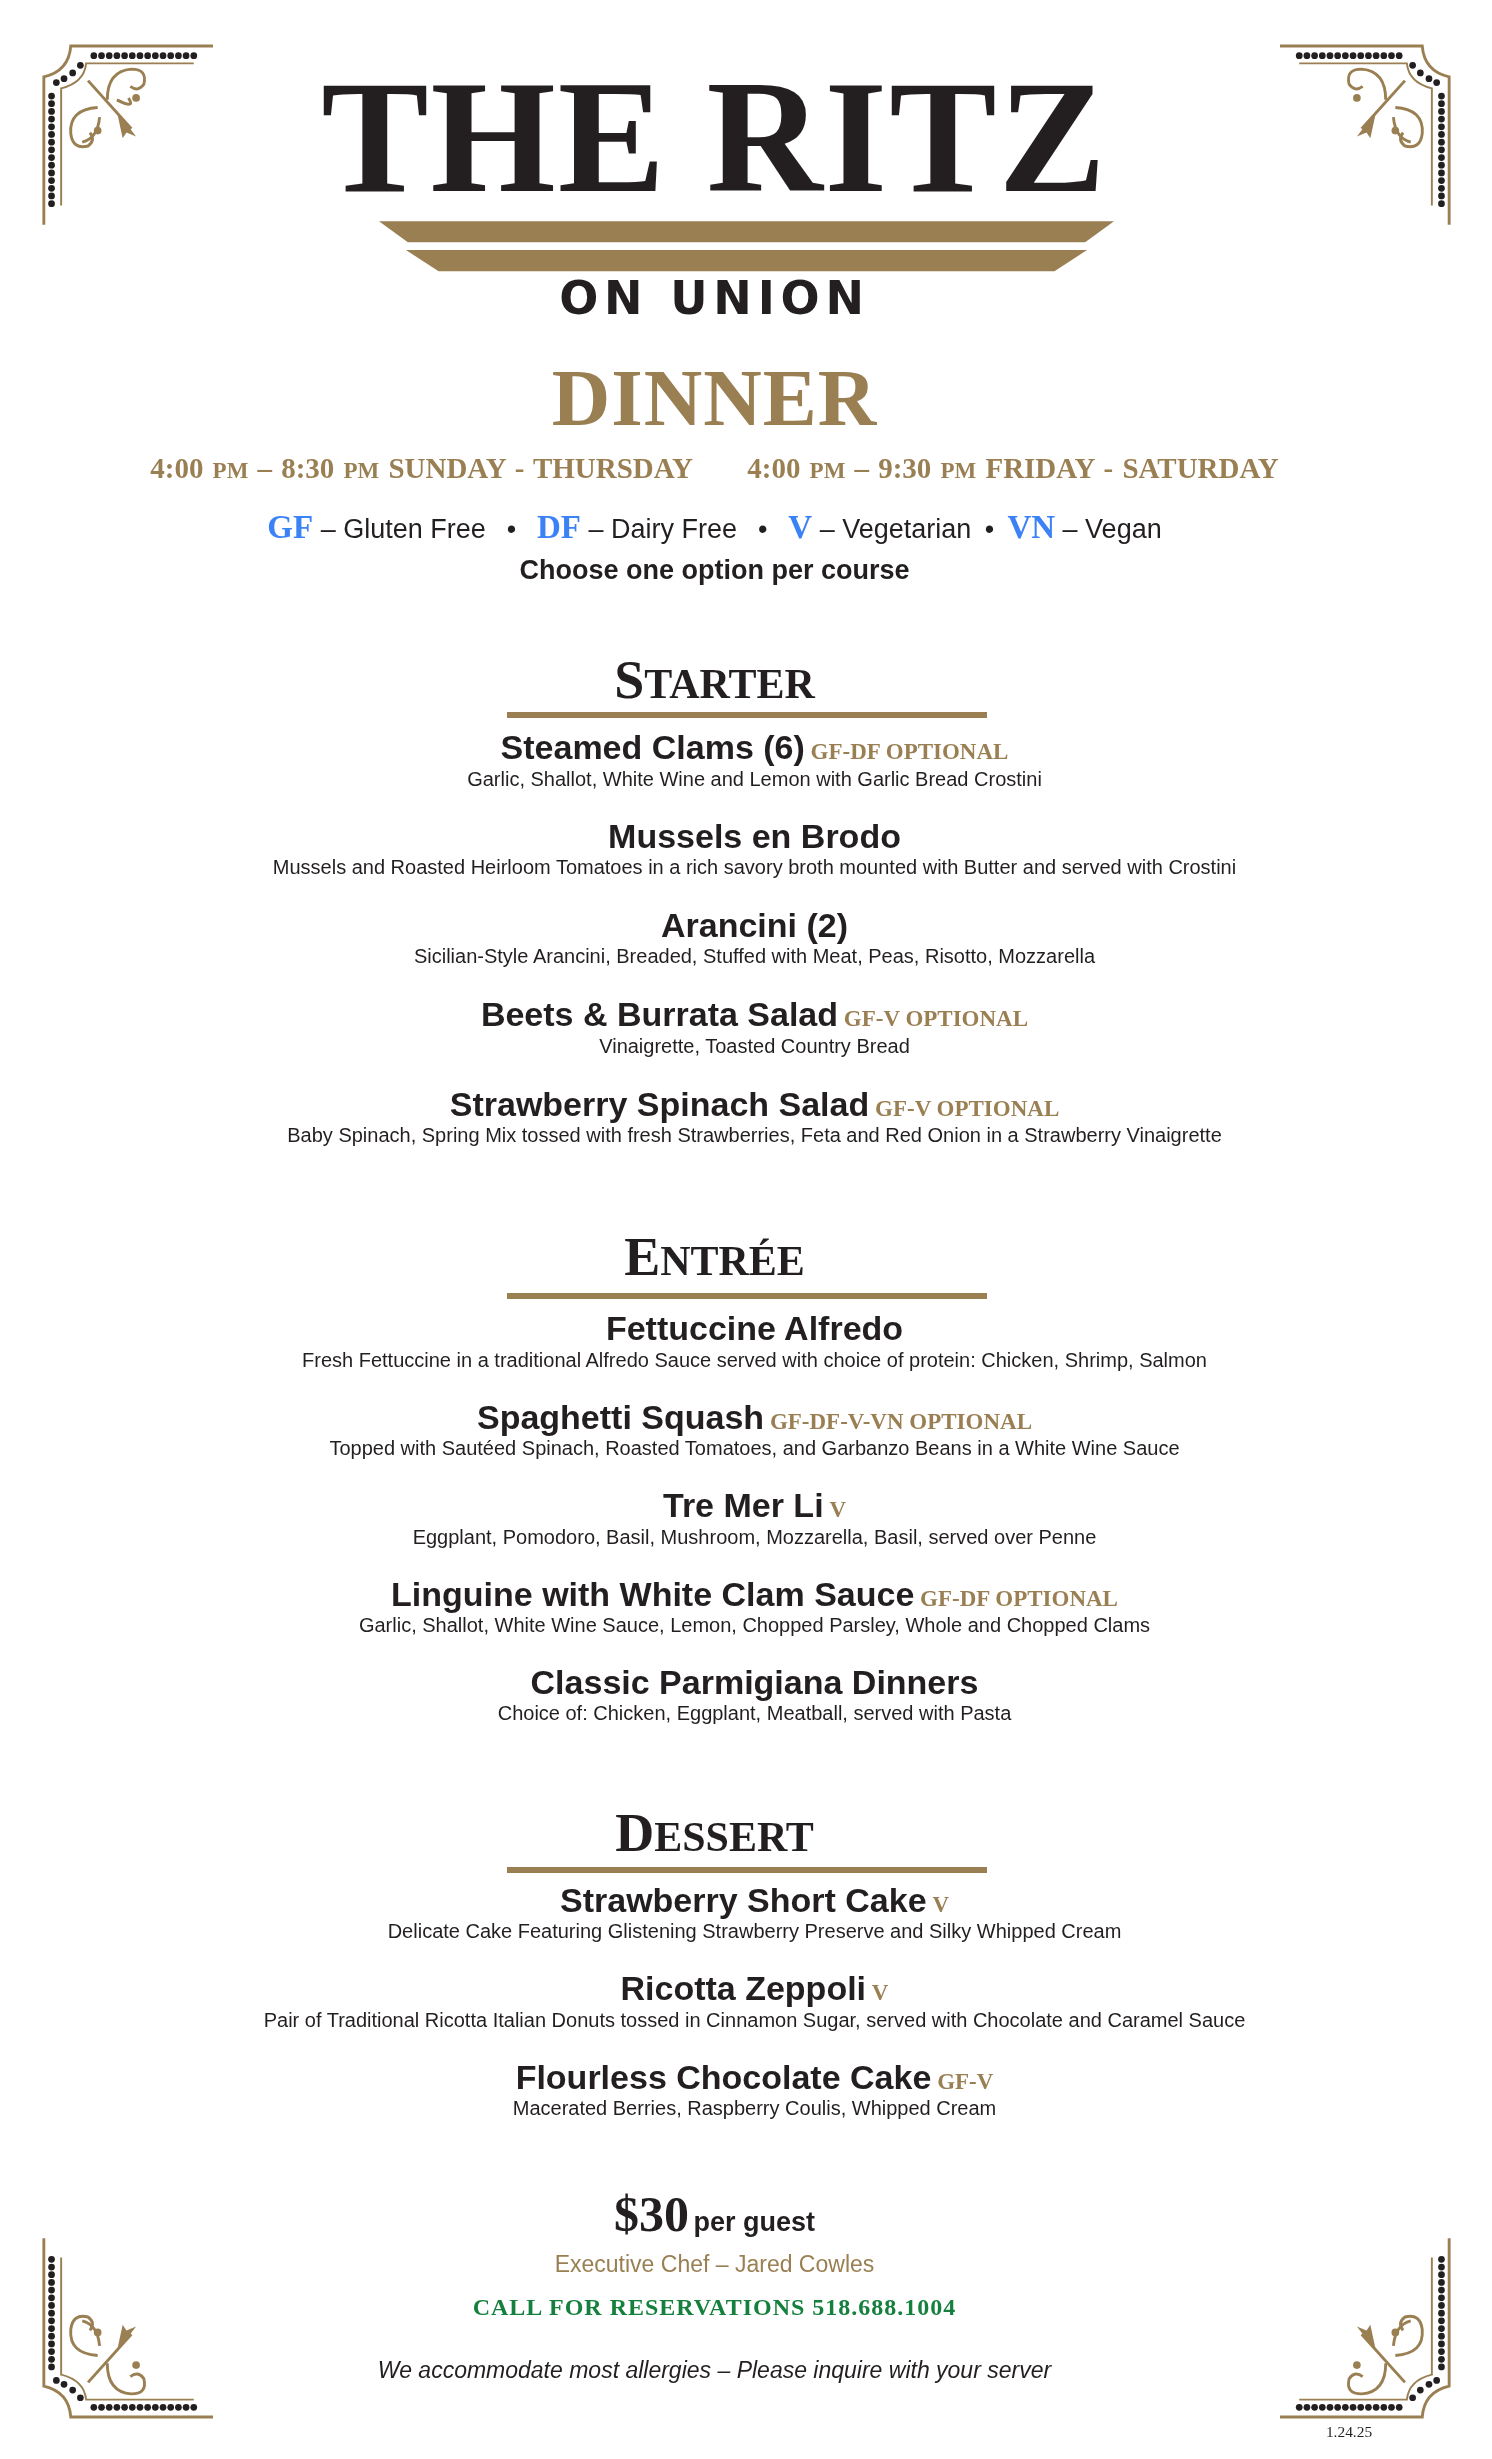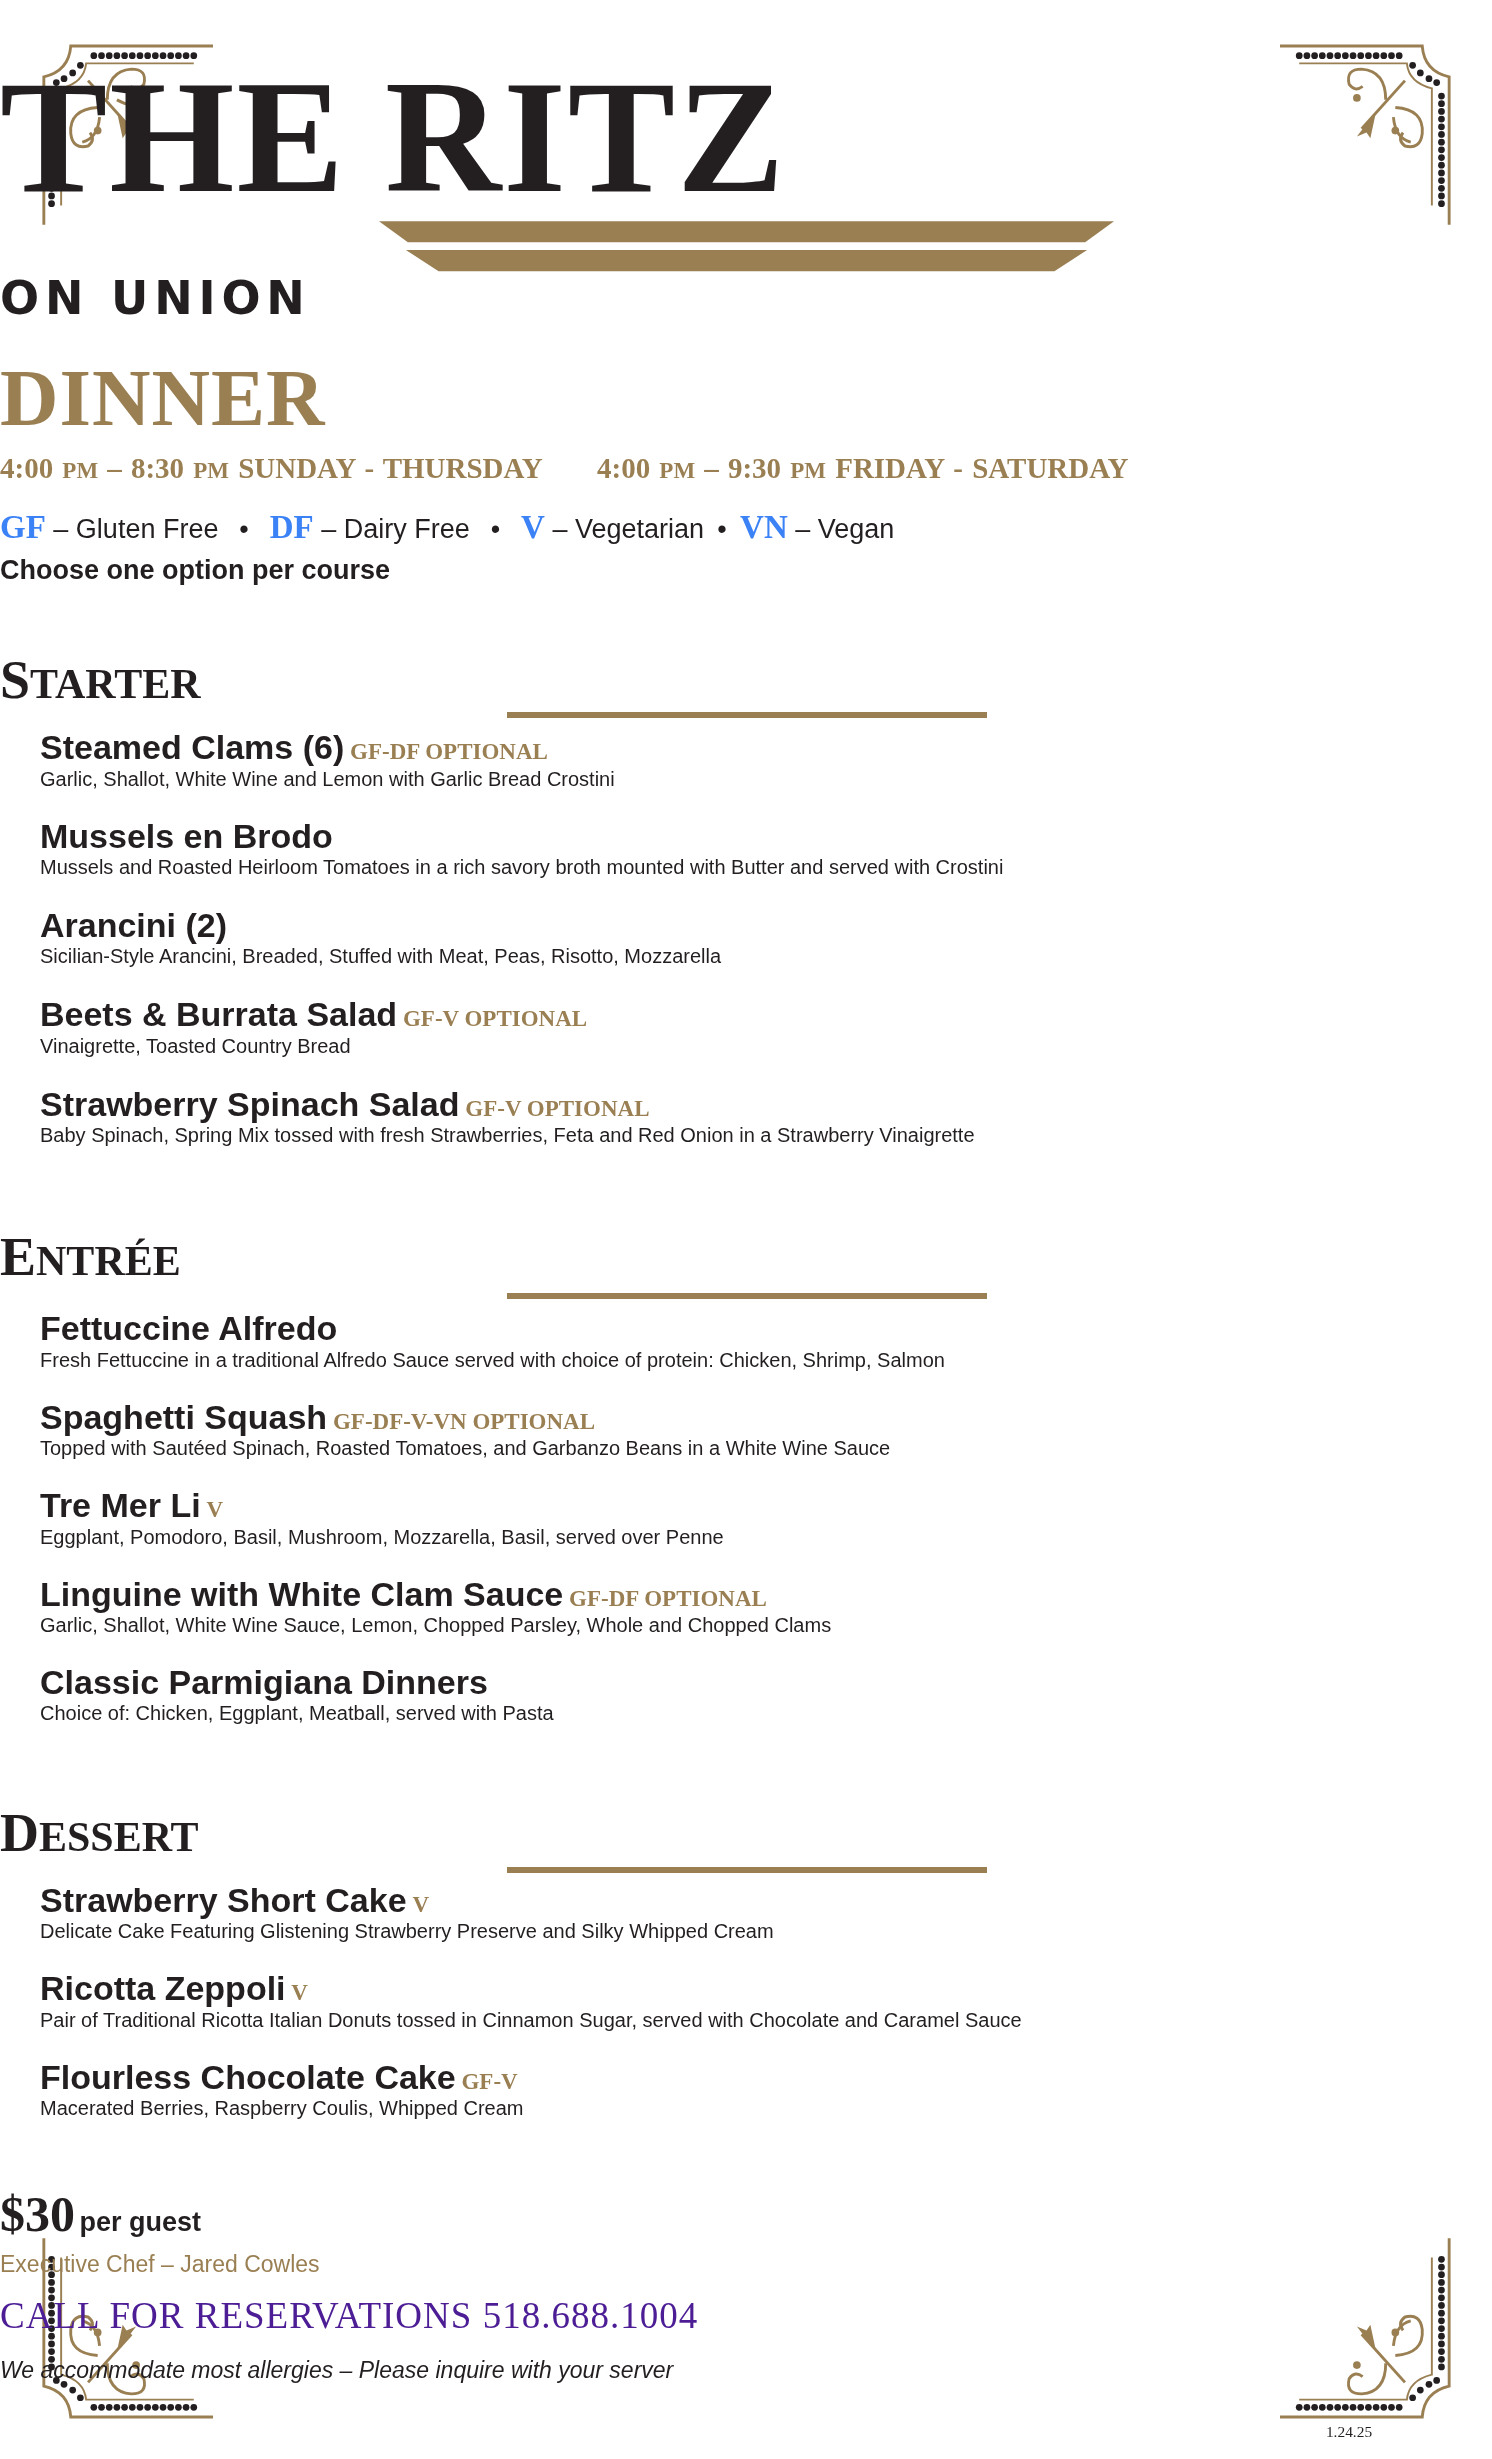--- a/index.html
+++ b/index.html
@@ -1,19 +1,19 @@
 <!DOCTYPE html>
 <html><head>
 <meta charset="utf-8">
 <style>
   html, body { margin: 0; padding: 0; background: #ffffff; }
   body { width: 1493px; height: 2459px; position: relative; overflow: hidden;
          font-family: "Liberation Sans", sans-serif; color: #231f20; }
   .serif { font-family: "Liberation Serif", "DejaVu Serif", serif; }
-  .center { position: absolute; left: 0; width: 1429px; }
+  .center { position: absolute; left: 0; width: 1429px; text-align: center; }
 
   .corner { position: absolute; width: 173px; height: 183px; }
   .corner.tl { left: 40px; top: 42px; }
   .corner.tr { right: 40px; top: 42px; transform: scaleX(-1); }
   .corner.bl { left: 40px; top: 2238px; transform: scaleY(-1); }
   .corner.br { right: 40px; top: 2238px; transform: scale(-1,-1); }
 
   .logo-title { top: 65px; font-size: 150px; line-height: 144px; font-weight: bold;
                 letter-spacing: 1.9px; color: #231f20; }
   .logo-title .big { font-size: 161px; }
@@ -35,21 +35,21 @@
   .rule { position: absolute; left: 507px; width: 480px; height: 5.8px; background: #9a7f53; }
 
   .item-name { font-size: 34px; font-weight: bold; color: #231f20; padding-left: 40px; }
   .item-name .tag { font-family: "Liberation Serif", serif; font-weight: bold; font-size: 23px; color: #9a7f53; margin-left: 5.8px; }
   .item-desc { font-size: 20px; color: #231f20; margin-left: 40px; }
 
   .price { top: 2185px; }
   .price .amt { font-family: "Liberation Serif", serif; font-weight: bold; font-size: 50px; }
   .price .per { font-size: 27px; font-weight: bold; }
   .chef { top: 2251px; font-size: 23px; color: #9a7f53; }
-  .reserve { top: 2294px; font-size: 37px; font-weight: normal; color: #4c1d95; letter-spacing: 1px; }
+  .reserve { top: 2294px; font-size: 24px; font-weight: bold; color: #15803d; letter-spacing: 1px; }
   .allergy { top: 2357px; font-size: 23px; font-style: italic; color: #231f20; }
   .version { position: absolute; left: 1320px; top: 2423px; width: 58px; text-align: center;
              font-size: 15.4px; color: #231f20; }
 </style>
 </head>
 <body>
 
 <svg class="corner tl" viewBox="0 0 180 190">
   <path d="M180 4 H32 Q30 30 4 36 V190" fill="none" stroke="#9a7f53" stroke-width="3"></path>
   <path d="M160 22 H48 Q46 42 22 48 V170" fill="none" stroke="#9a7f53" stroke-width="2"></path>

